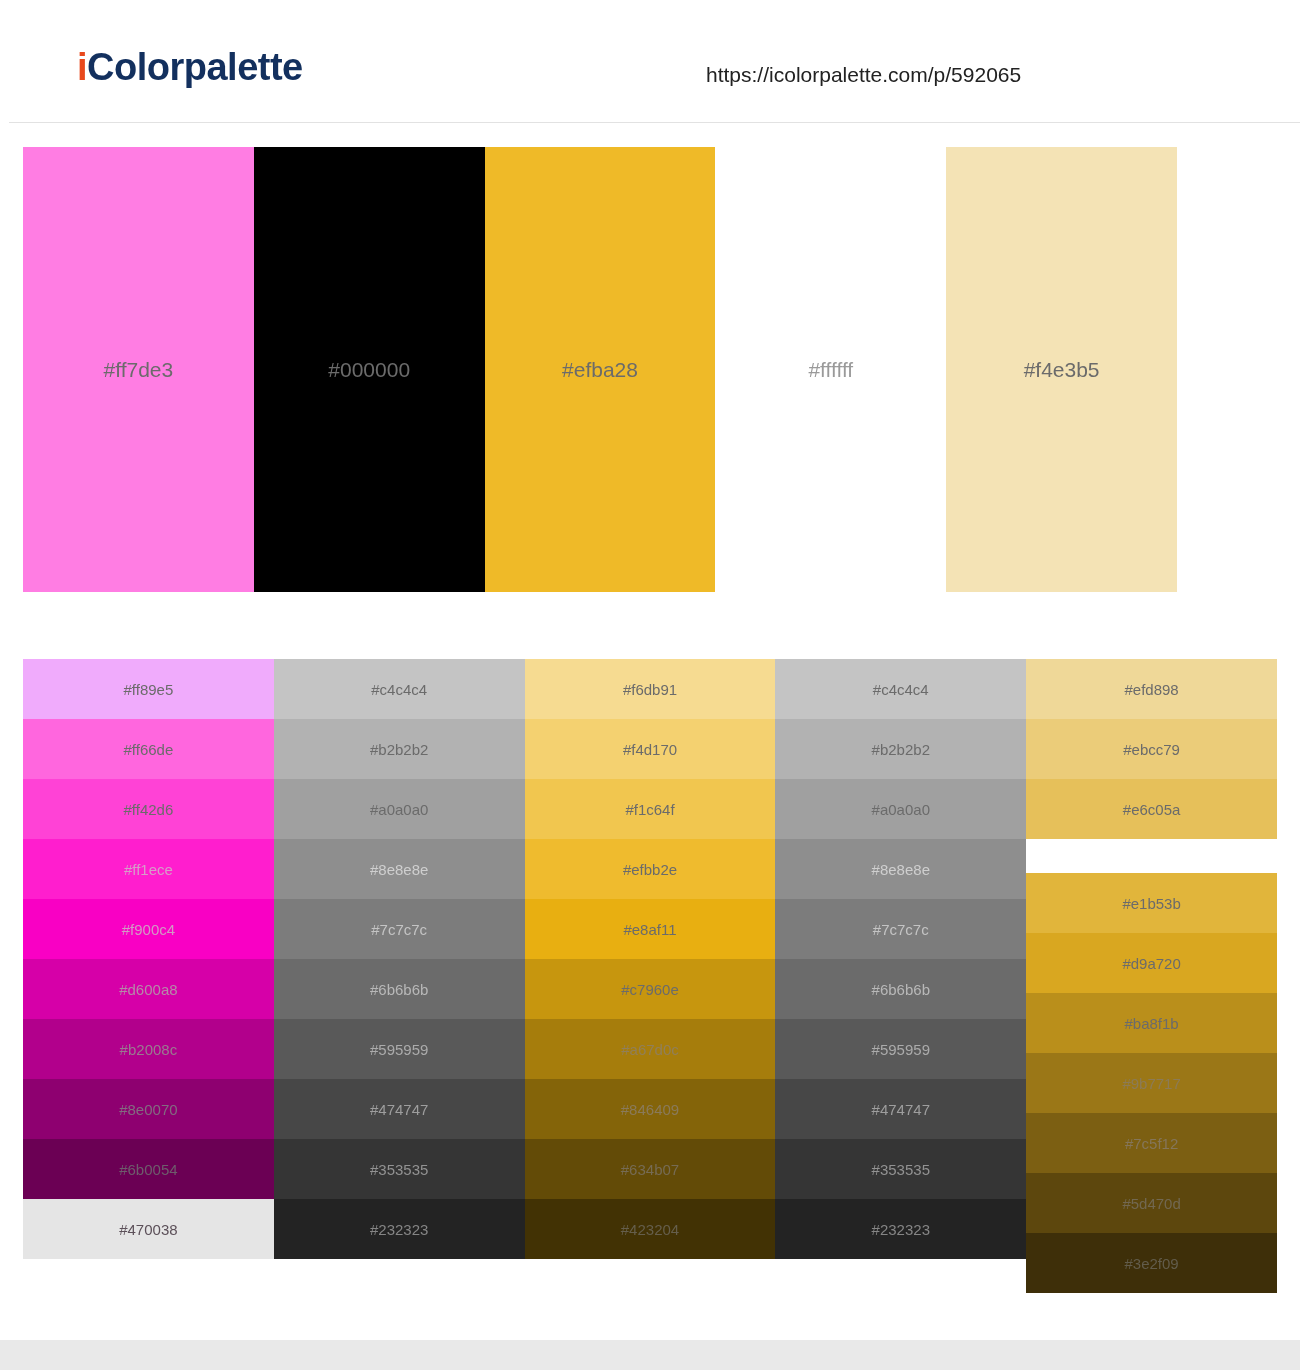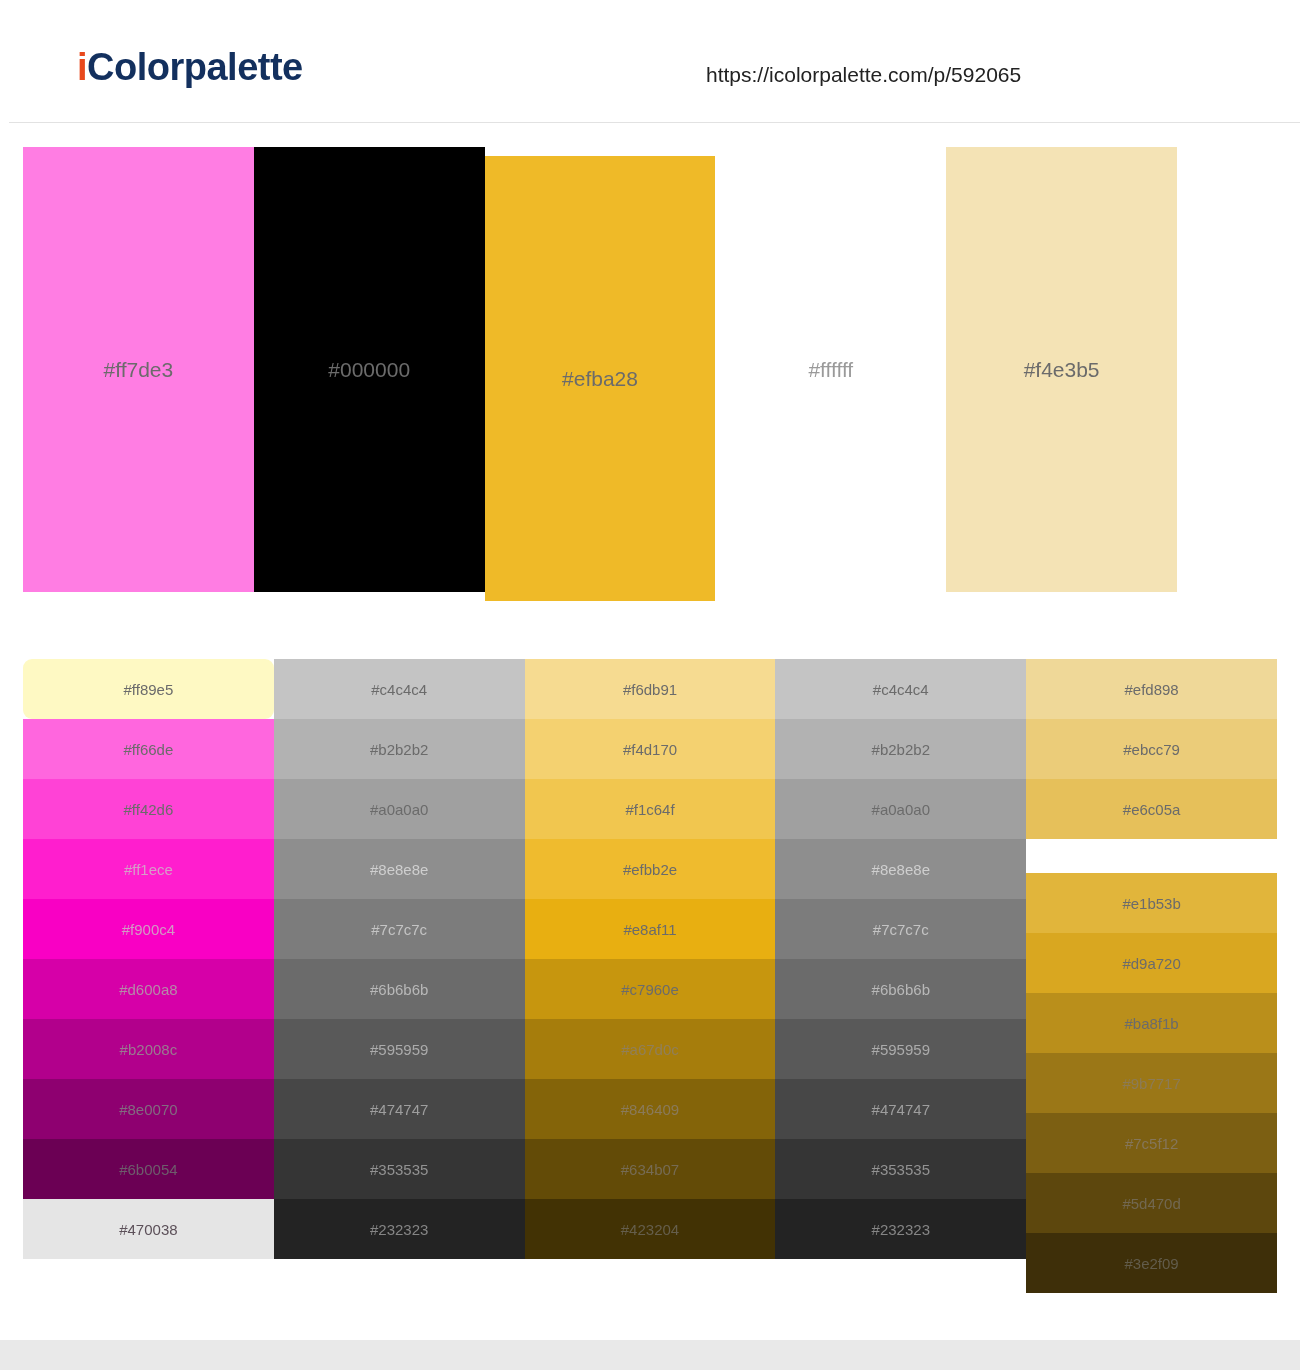--- a/index.html
+++ b/index.html
@@ -112,34 +112,34 @@
       <div class="url">https://icolorpalette.com/p/592065</div>
     </div>
 
     <div class="main-row" id="main-row">
         <div class="main-swatch" style="background: rgb(255, 125, 227);">
           <div class="label" style="color: rgb(107, 107, 107);">#ff7de3</div>
         </div>
         <div class="main-swatch" style="background: rgb(0, 0, 0);">
           <div class="label" style="color: rgb(107, 107, 107);">#000000</div>
         </div>
-        <div class="main-swatch" style="background: rgb(239, 186, 40); margin-top: 9px;">
+        <div class="main-swatch" style="background: rgb(239, 186, 40);">
           <div class="label" style="color: rgb(107, 107, 107);">#efba28</div>
         </div>
         <div class="main-swatch" style="background: rgb(255, 255, 255);">
           <div class="label" style="color: rgb(154, 154, 154); text-align: center;">#ffffff</div>
         </div>
         <div class="main-swatch" style="background: rgb(244, 227, 181);">
           <div class="label" style="color: rgb(107, 107, 107);">#f4e3b5</div>
         </div>
       </div>
 
     <div class="grid" id="shade-grid">
         <div class="grid-col">
-          <div class="cell" style="background: #fef9c3; color: rgb(107, 107, 107); border-radius: 9px;">#ff89e5</div>
+          <div class="cell" style="background: #f0abfc; color: rgb(107, 107, 107);">#ff89e5</div>
           <div class="cell" style="background: rgb(255, 102, 222); color: rgb(107, 107, 107);">#ff66de</div>
           <div class="cell" style="background: rgb(255, 66, 214); color: rgb(107, 107, 107);">#ff42d6</div>
           <div class="cell" style="background: rgb(255, 30, 206); color: rgb(214, 158, 200);">#ff1ece</div>
           <div class="cell" style="background: rgb(249, 0, 196); color: rgb(209, 154, 196);">#f900c4</div>
           <div class="cell" style="background: rgb(214, 0, 168); color: rgb(181, 138, 168);">#d600a8</div>
           <div class="cell" style="background: rgb(178, 0, 140); color: rgb(154, 122, 144);">#b2008c</div>
           <div class="cell" style="background: rgb(142, 0, 112); color: rgb(131, 107, 128);">#8e0070</div>
           <div class="cell" style="background: rgb(107, 0, 84); color: rgb(110, 92, 108);">#6b0054</div>
           <div class="cell" style="background: #e5e5e5; color: rgb(92, 80, 89);">#470038</div>
         </div>

